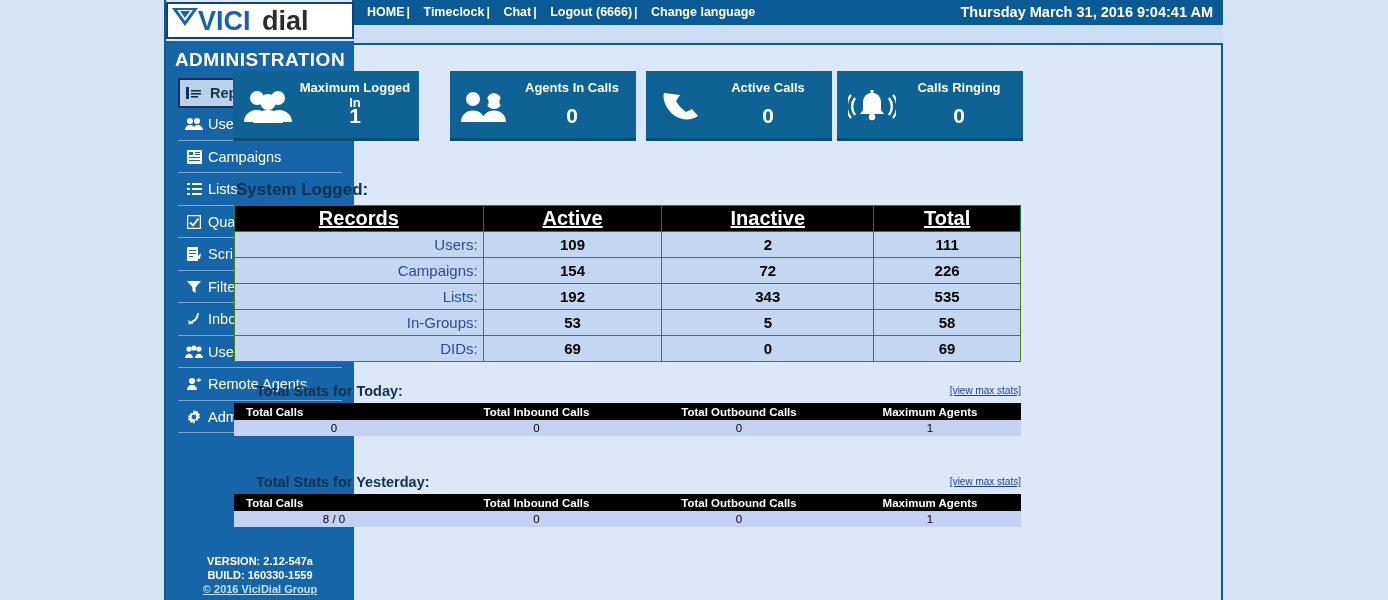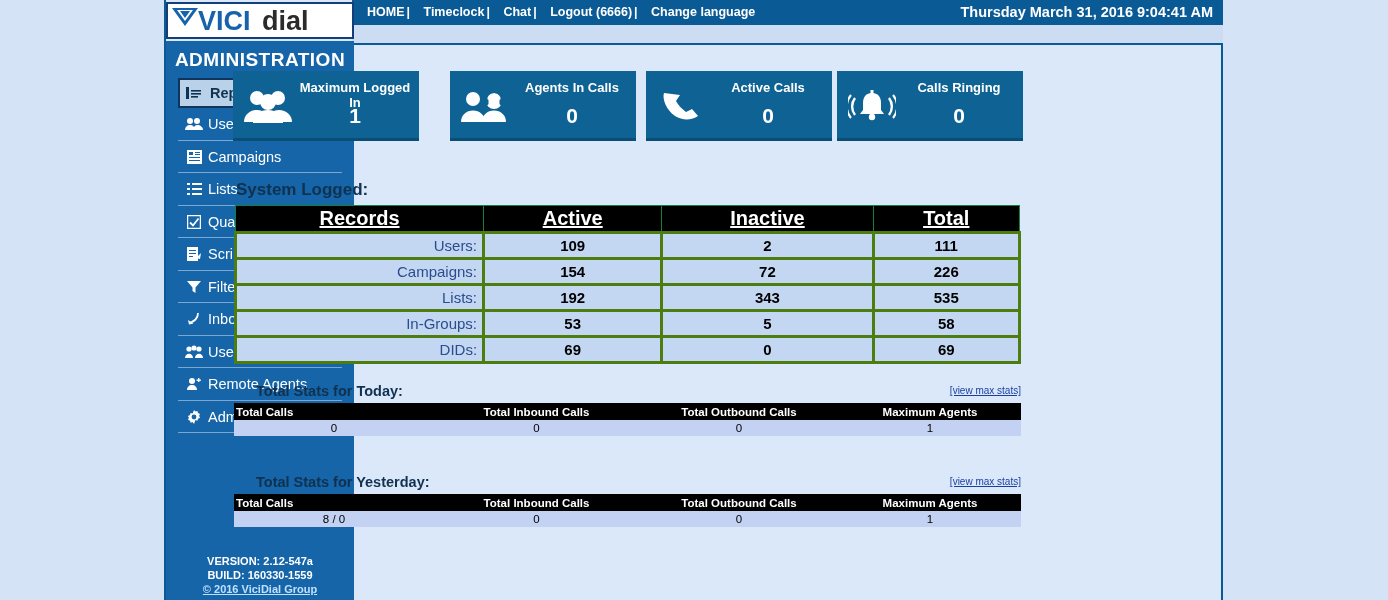--- a/index.html
+++ b/index.html
@@ -183,21 +183,21 @@
     height: 21px;
     border: 1px solid #15803d;
     text-decoration: underline;
   }
   table.summary th.c-records { width: 249px; }
   table.summary th.c-active  { width: 179px; }
   table.summary th.c-inactive{ width: 212px; }
   table.summary th.c-total   { width: 147px; }
   table.summary td {
     background: #c3d7f3;
-    border: 3px solid #4d7c0f;
+    border: 1px solid #4d7c0f;
     height: 26px;
   }
   table.summary td.label {
     text-align: right;
     padding-right: 5px;
     color: #2b4d8c;
     font-size: 15px;
   }
   table.summary td.num {
     text-align: center;
@@ -231,21 +231,21 @@
     border-collapse: collapse;
     font-size: 11.5px;
   }
   table.stats th {
     background: #000000;
     color: #ffffff;
     height: 17px;
     font-size: 11.5px;
     font-weight: bold;
   }
-  table.stats th.s1 { width: 200px; text-align: left; padding-left: 2px; margin-left: 12px; }
+  table.stats th.s1 { width: 200px; text-align: left; padding-left: 12px; margin-left: 12px; }
   table.stats th.s2 { width: 205px; }
   table.stats th.s3 { width: 200px; }
   table.stats th.s4 { width: 182px; }
   table.stats td {
     background: #c3d2f3;
     height: 16px;
     text-align: center;
     font-size: 11.5px;
     color: #000000;
   }

